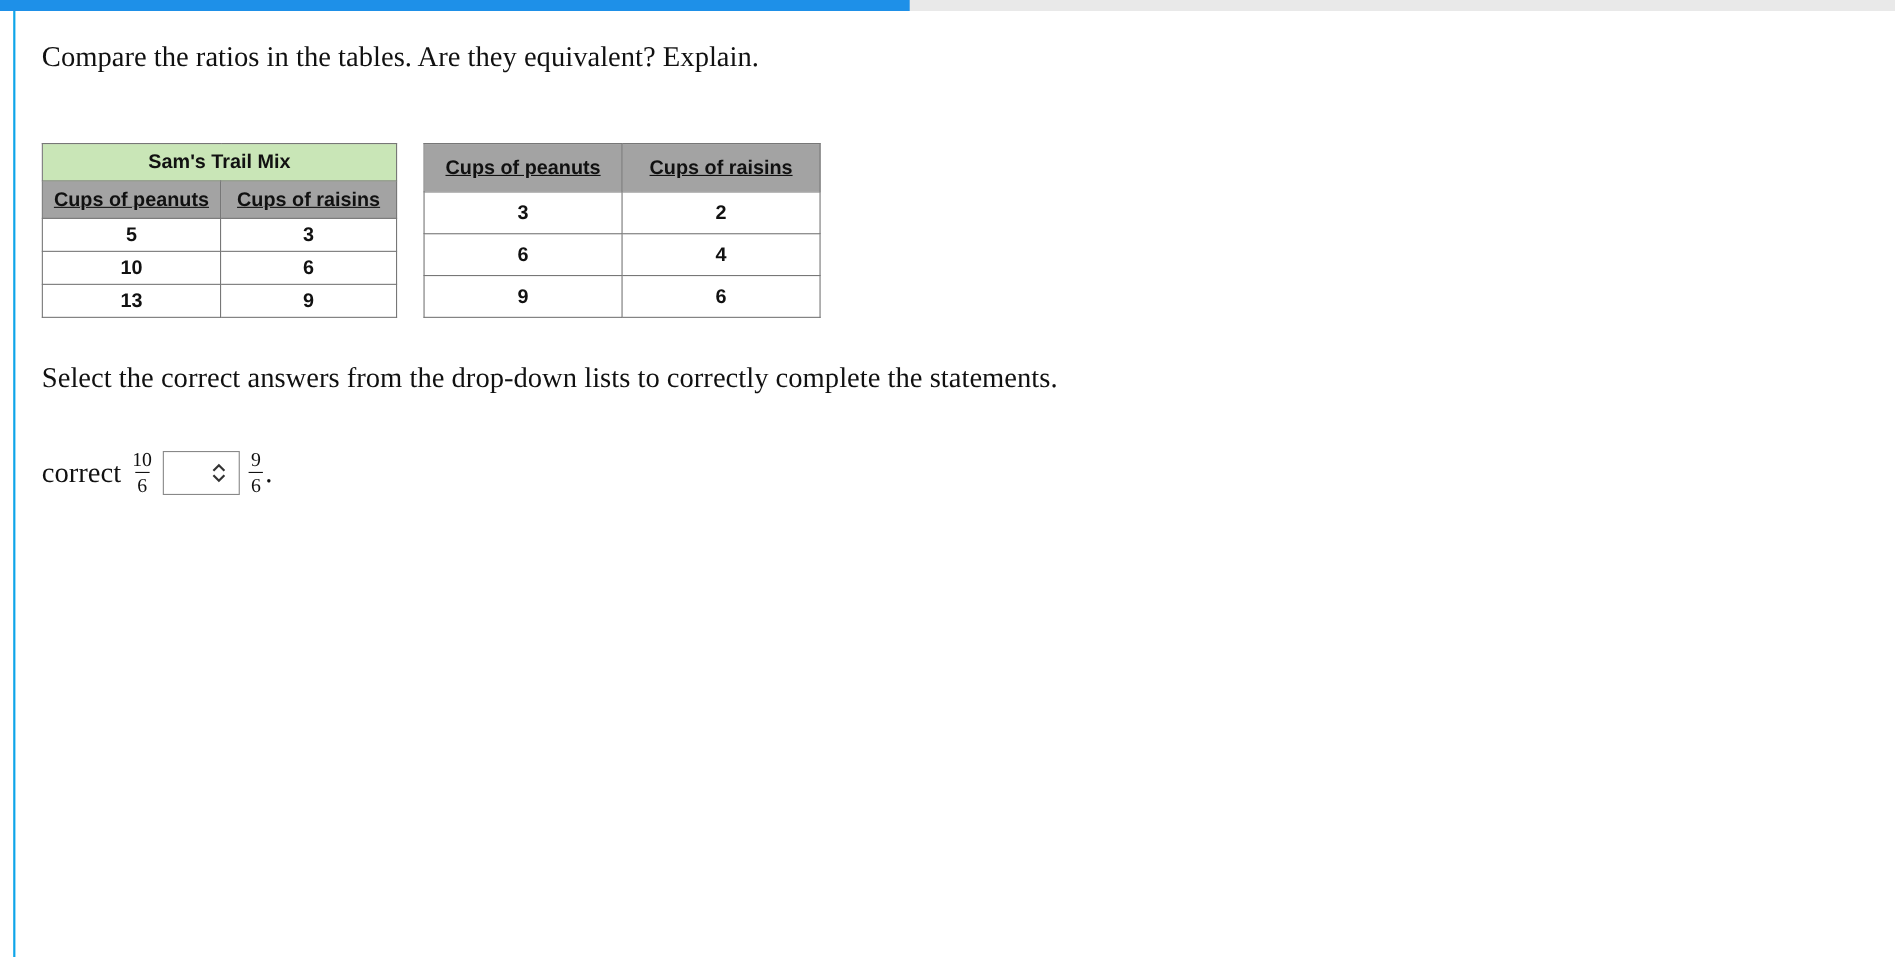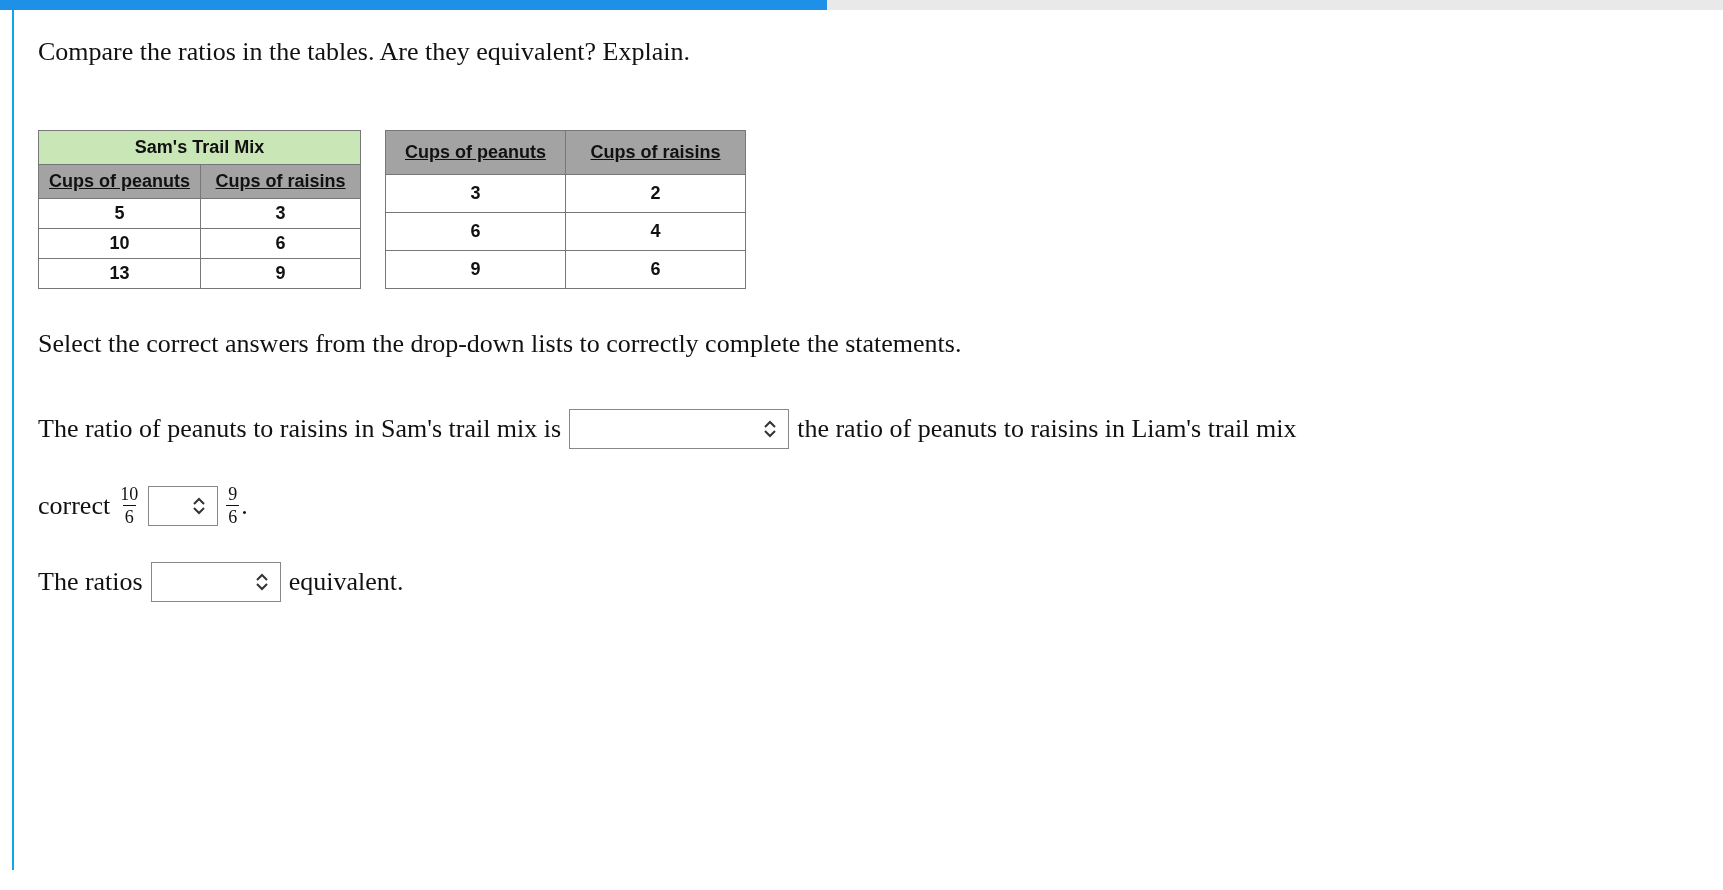--- a/index.html
+++ b/index.html
@@ -164,33 +164,20 @@
         <td>9</td>
         <td>6</td>
       </tr>
     </tbody>
       </table>
 
   </div>
 
   <div class="instruction">Select the correct answers from the drop-down lists to correctly complete the statements.</div>
 
-  <div class="fill-line">
-    <span>The ratio of peanuts to raisins in Sam's trail mix is</span>
-    <span class="dropdown wide">
-      <span class="value"></span>
-      <span class="arrows">
-        <svg viewBox="0 0 16 20" width="16" height="20">
-            <path d="M3 8 L8 3 L13 8" fill="none" stroke="#333" stroke-width="2"></path>
-            <path d="M3 12 L8 17 L13 12" fill="none" stroke="#333" stroke-width="2"></path>
-          </svg>
-      </span>
-    </span>
-    <span>the ratio of peanuts to raisins in Liam's trail mix</span>
-  </div>
 
   <div class="fill-line">
     <span>correct</span>
     <span class="fraction">
       <span class="num">10</span>
       <span class="den">6</span>
     </span>
     <span class="dropdown" style="min-width:70px">
       <span class="value"></span>
       <span class="arrows">
@@ -202,27 +189,14 @@
     </span>
     <span style="display:inline-flex;align-items:center;gap:2px;">
       <span class="fraction">
         <span class="num">9</span>
         <span class="den">6</span>
       </span>
       <span>.</span>
     </span>
   </div>
 
-  <div class="fill-line">
-    <span>The ratios</span>
-    <span class="dropdown" style="min-width:130px">
-      <span class="value"></span>
-      <span class="arrows">
-        <svg viewBox="0 0 16 20" width="16" height="20">
-            <path d="M3 8 L8 3 L13 8" fill="none" stroke="#333" stroke-width="2"></path>
-            <path d="M3 12 L8 17 L13 12" fill="none" stroke="#333" stroke-width="2"></path>
-          </svg>
-      </span>
-    </span>
-    <span>equivalent.</span>
-  </div>
 
 </div>
 
 </body></html>

